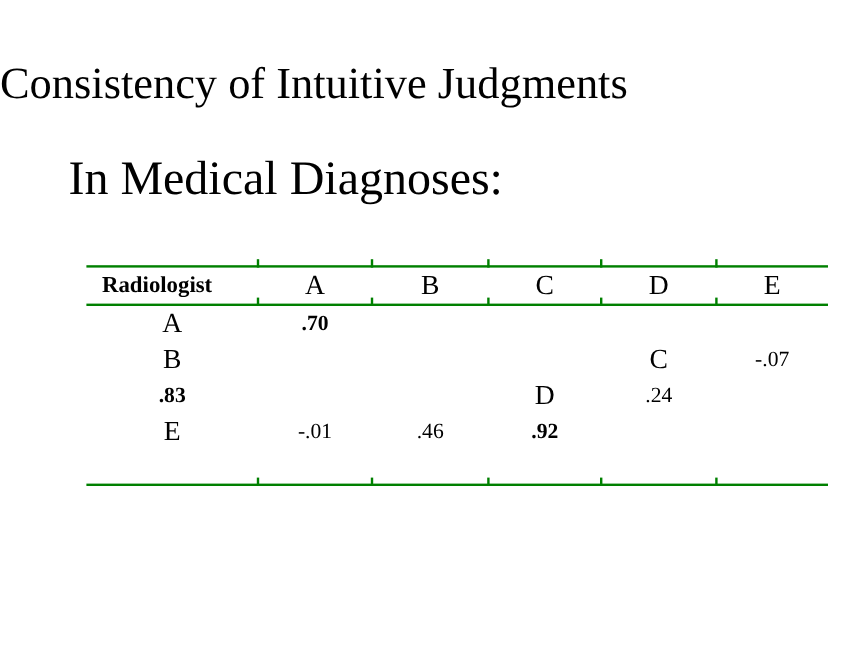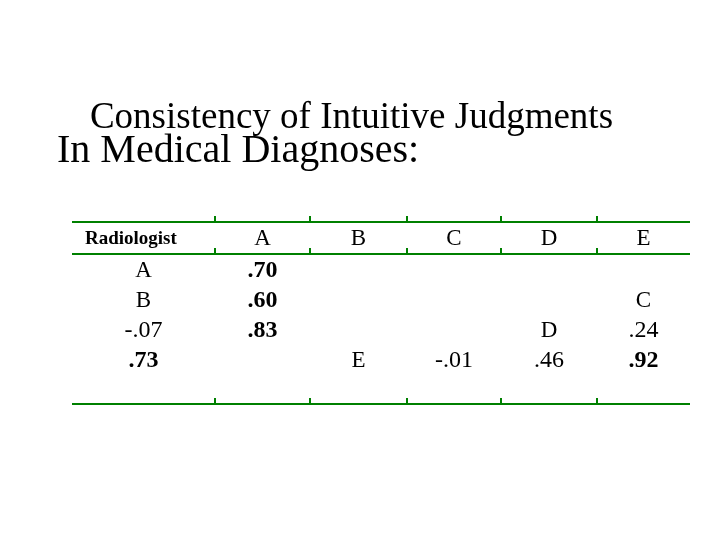--- a/index.html
+++ b/index.html
@@ -14,25 +14,24 @@
     background: #ffffff;
     overflow: hidden;
     font-family: "Liberation Serif", "DejaVu Serif", serif;
     color: #000000;
   }
   .title {
     position: absolute;
     left: 0;
     right: 16px;
     top: 50px;
-    text-align: center;
+    text-align: left;
     font-size: 37px;
     line-height: 1.15;
     white-space: nowrap;
-    margin-top: 45px;
   }
   .subtitle {
     position: absolute;
     left: 57px;
     top: 126px;
     font-size: 40px;
     line-height: 1.15;
     white-space: nowrap;
   }
   .corr-table {
@@ -42,21 +41,21 @@
     width: 618px;
     height: 184px;
     display: grid;
     grid-template-columns: 143px 95px 97px 94px 96px 93px;
     grid-template-rows: 33px repeat(5, 30.1px);
   }
   .cell {
     display: flex;
     align-items: center;
     justify-content: center;
-    font-size: 24px;
+    font-size: 18px;
     line-height: 1;
   }
   .cell.letter {
     font-size: 23px;
   }
   .cell.corner {
     justify-content: flex-start;
     padding-left: 13px;
     font-size: 19px;
     font-weight: bold;
@@ -108,34 +107,32 @@
     <div class="cell letter">E</div>
 
     <div class="cell letter">A</div>
     <div class="cell diag">.70</div>
     <div class="cell"></div>
     <div class="cell"></div>
     <div class="cell"></div>
     <div class="cell"></div>
 
     <div class="cell letter">B</div>
-    <div class="cell diag">.60</div>
     <div class="cell"></div>
     <div class="cell"></div>
     <div class="cell"></div>
 
     <div class="cell letter">C</div>
     <div class="cell">-.07</div>
     <div class="cell diag">.83</div>
     <div class="cell"></div>
     <div class="cell"></div>
 
     <div class="cell letter">D</div>
     <div class="cell">.24</div>
-    <div class="cell diag">.73</div>
     <div class="cell"></div>
 
     <div class="cell letter">E</div>
     <div class="cell">-.01</div>
     <div class="cell">.46</div>
     <div class="cell diag">.92</div>
 
     <div class="hline l-top"></div>
     <div class="hline l-mid"></div>
     <div class="hline l-bot"></div>

